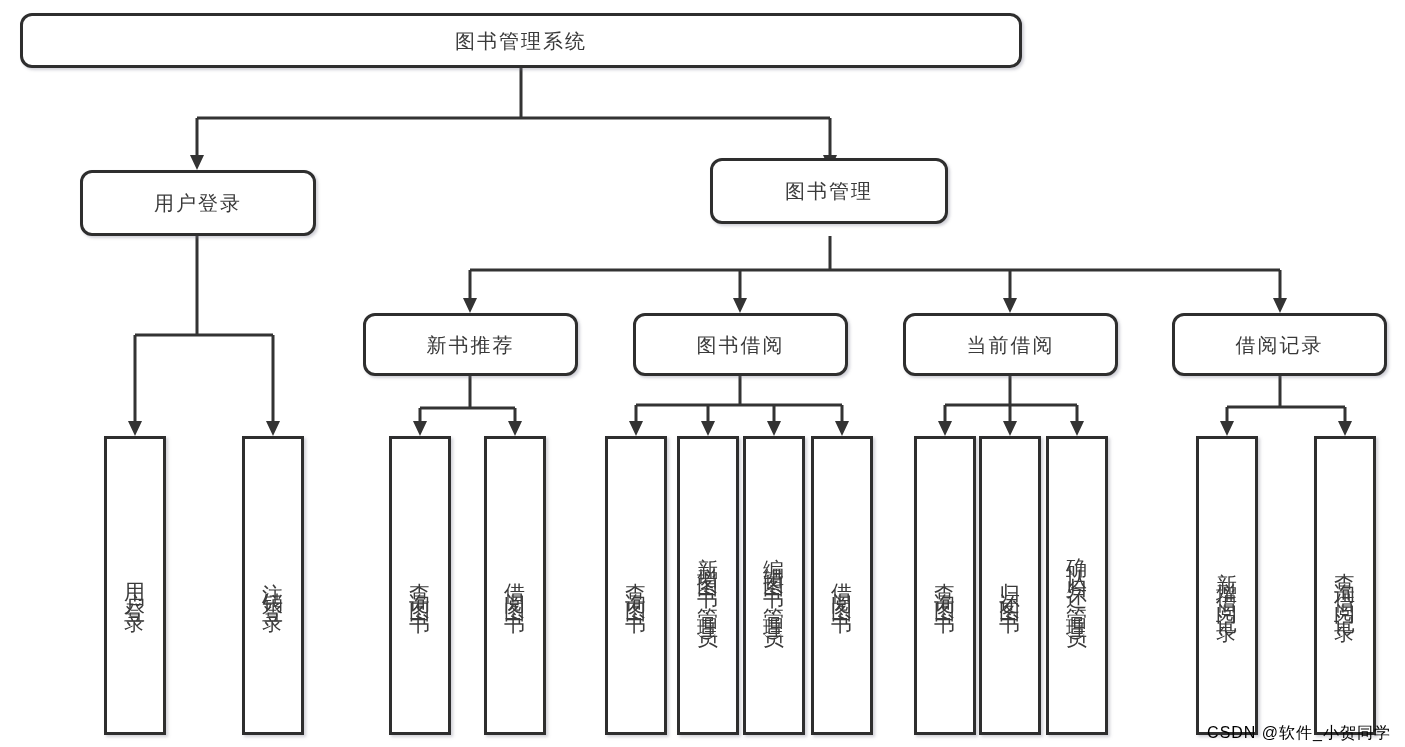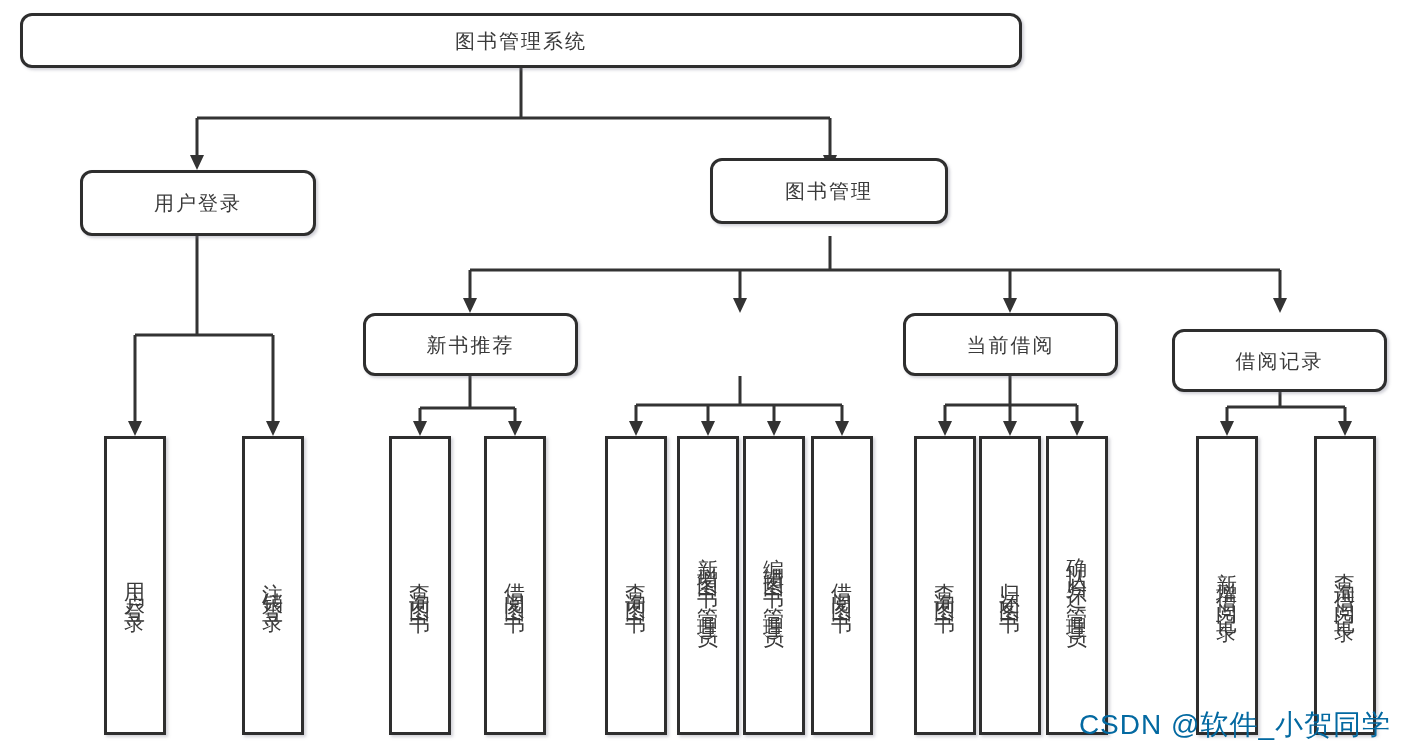--- a/index.html
+++ b/index.html
@@ -49,41 +49,41 @@
     text-align: center;
   }
   
   .n-root           { left: 20px;   top: 13px;  width: 1002px; height: 55px; }
   .n-user-login     { left: 80px;   top: 170px; width: 236px;  height: 66px; }
   .n-book-mgmt      { left: 710px;  top: 158px; width: 238px;  height: 66px; }
   .n-lvl2           { top: 313px; width: 215px; height: 63px; }
   .n-new-book-rec   { left: 363px; }
   .n-book-borrow    { left: 633px; }
   .n-current-borrow { left: 903px; }
-  .n-borrow-records { left: 1172px; margin-top: 16px; }
+  .n-borrow-records { left: 1172px; }
   .leaf             { top: 436px; width: 62px; height: 299px; }
   .l-ul-login       { left: 104px; }
   .l-ul-logout      { left: 242px; }
   .l-nbr-query      { left: 389px; }
   .l-nbr-borrow     { left: 484px; }
   .l-bb-query       { left: 605px; }
   .l-bb-add         { left: 677px; }
   .l-bb-edit        { left: 743px; }
   .l-bb-borrow      { left: 811px; }
   .l-cb-query       { left: 914px; }
   .l-cb-return      { left: 979px; }
   .l-cb-confirm     { left: 1046px; }
   .l-br-add         { left: 1196px; }
   .l-br-query       { left: 1314px; }
   .watermark {
     position: absolute;
     right: 14px;
     bottom: 3px;
-    font-size: 28px;
-    color: #0369a1;
+    font-size: 16px;
+    color: #000000;
     letter-spacing: 1px;
     z-index: 3;
     white-space: nowrap;
   }
 </style>
 </head>
 <body>
 
 <div class="stage">
 
@@ -128,20 +128,21 @@
       <polygon points="1338,421 1352,421 1345,436"></polygon>
     </g>
   </svg>
 
   <div class="node h n-root">图书管理系统</div>
 
   <div class="node h n-user-login">用户登录</div>
   <div class="node h n-book-mgmt">图书管理</div>
 
   <div class="node h n-lvl2 n-new-book-rec">新书推荐</div>
+  <div class="node h n-lvl2 n-book-borrow">图书借阅</div>
   <div class="node h n-lvl2 n-current-borrow">当前借阅</div>
   <div class="node h n-lvl2 n-borrow-records">借阅记录</div>
 
   <div class="node v leaf l-ul-login">用户登录</div>
   <div class="node v leaf l-ul-logout">注销登录</div>
 
   <div class="node v leaf l-nbr-query">查询图书</div>
   <div class="node v leaf l-nbr-borrow">借阅图书</div>
 
   <div class="node v leaf l-bb-query">查询图书</div>

